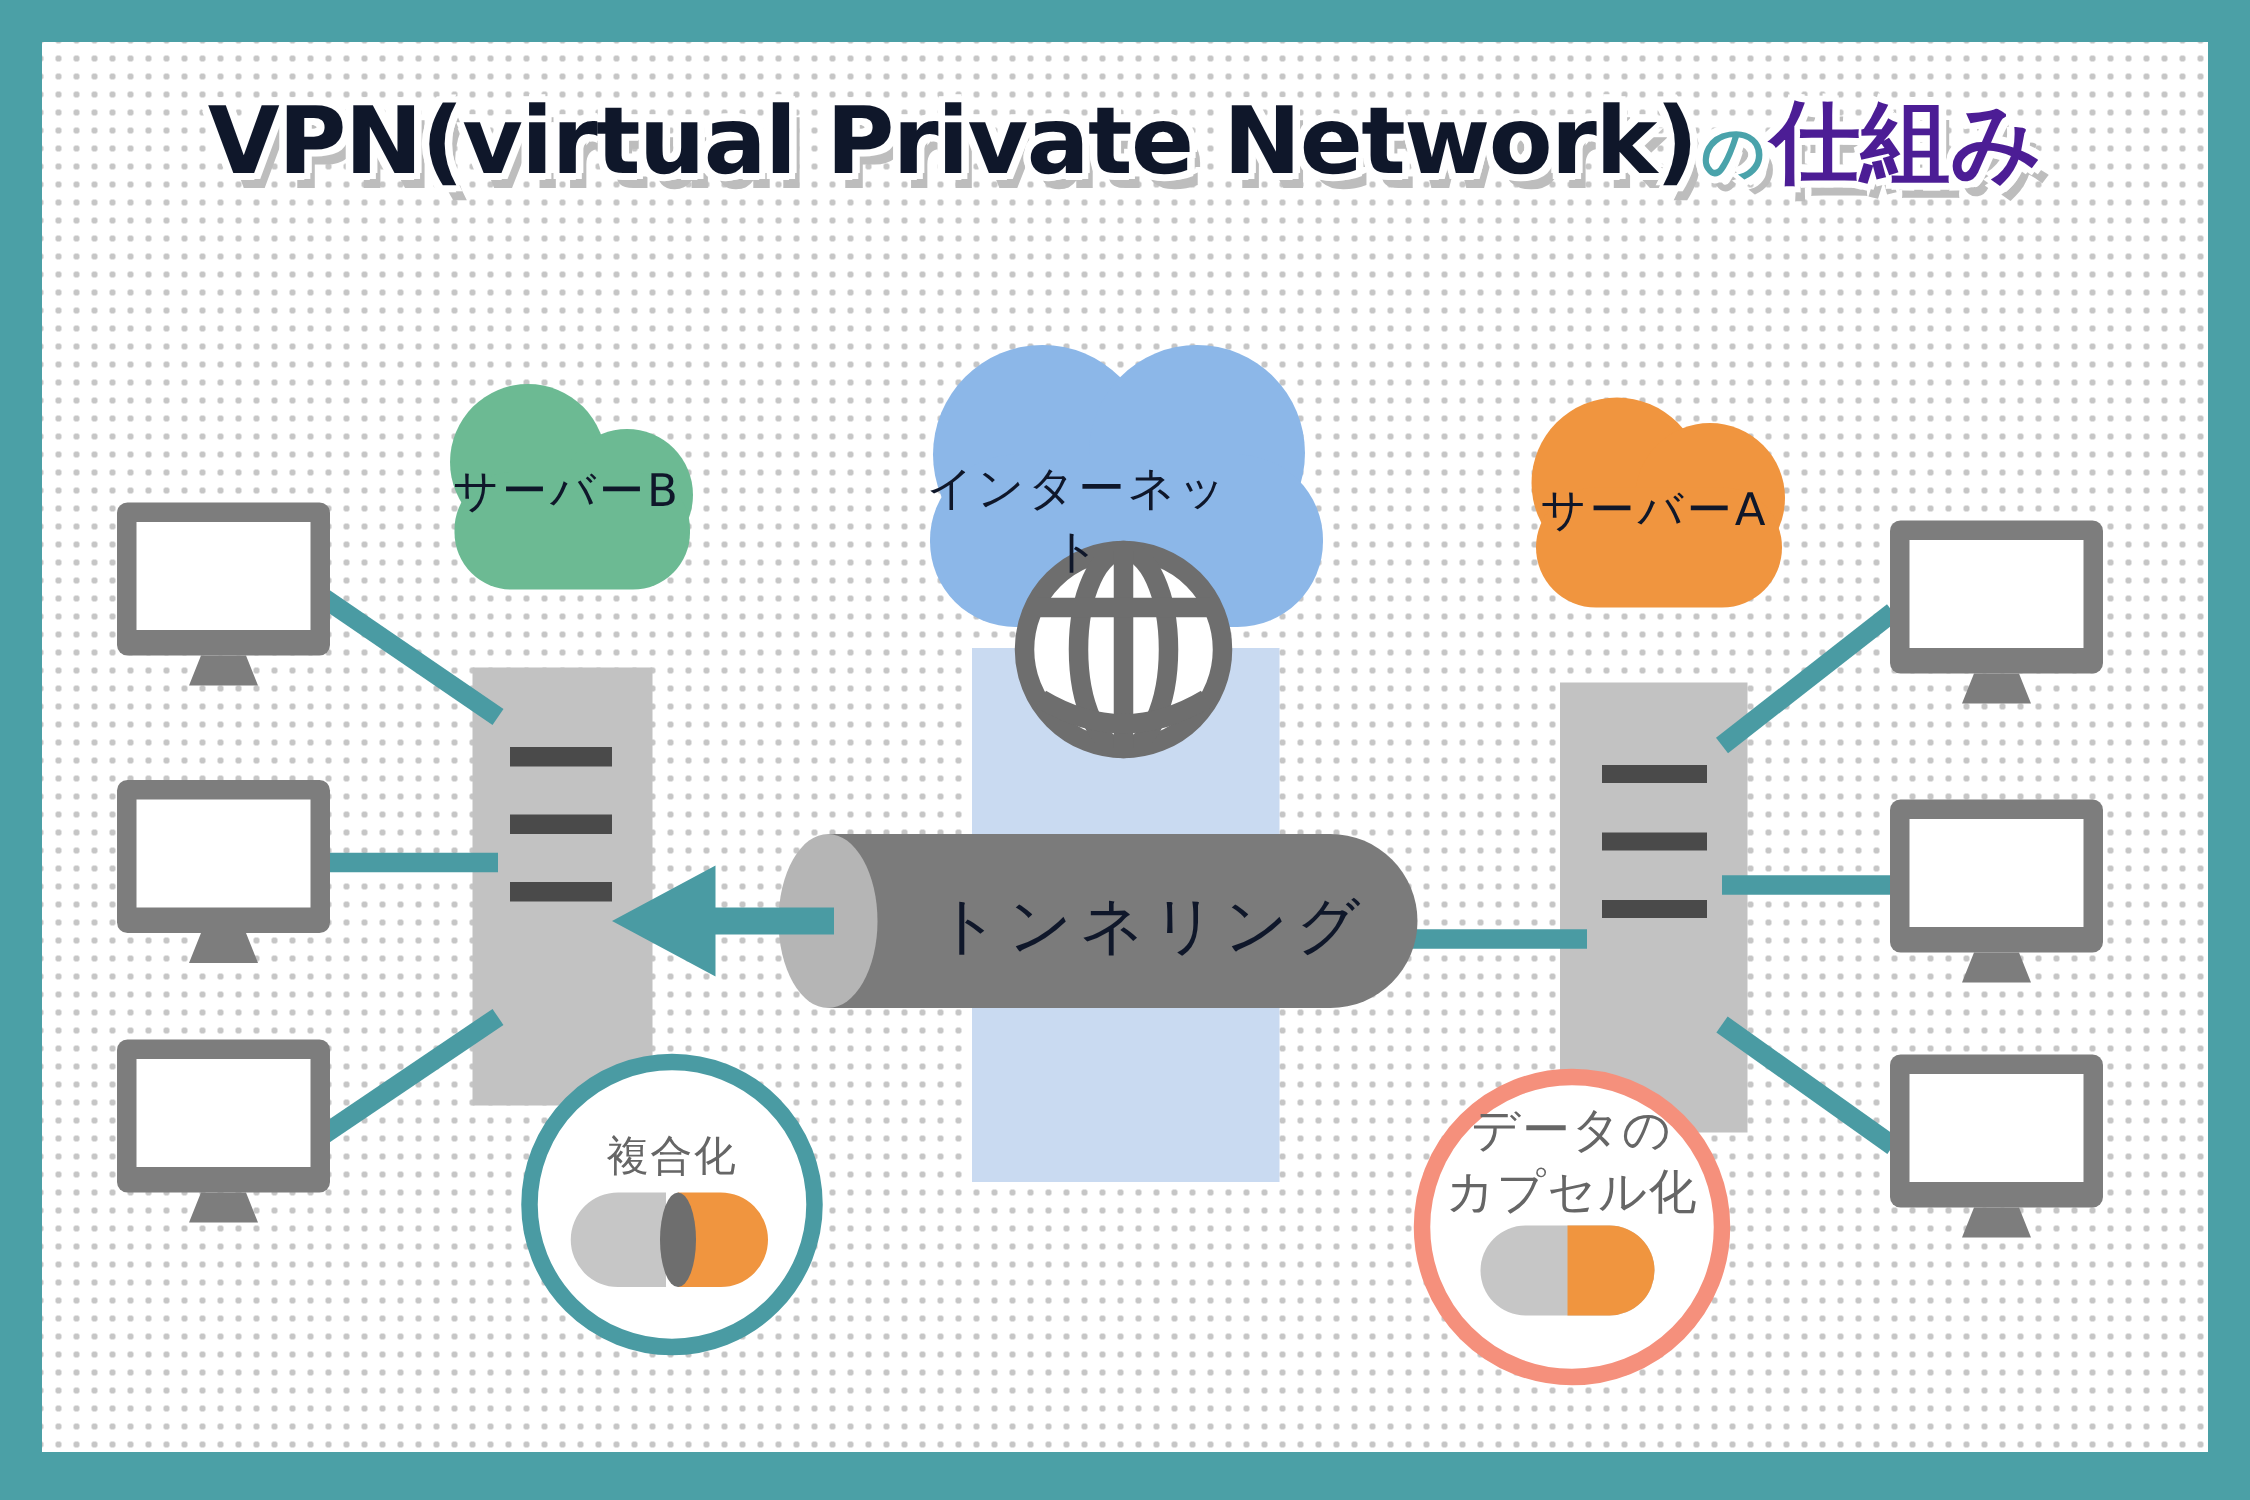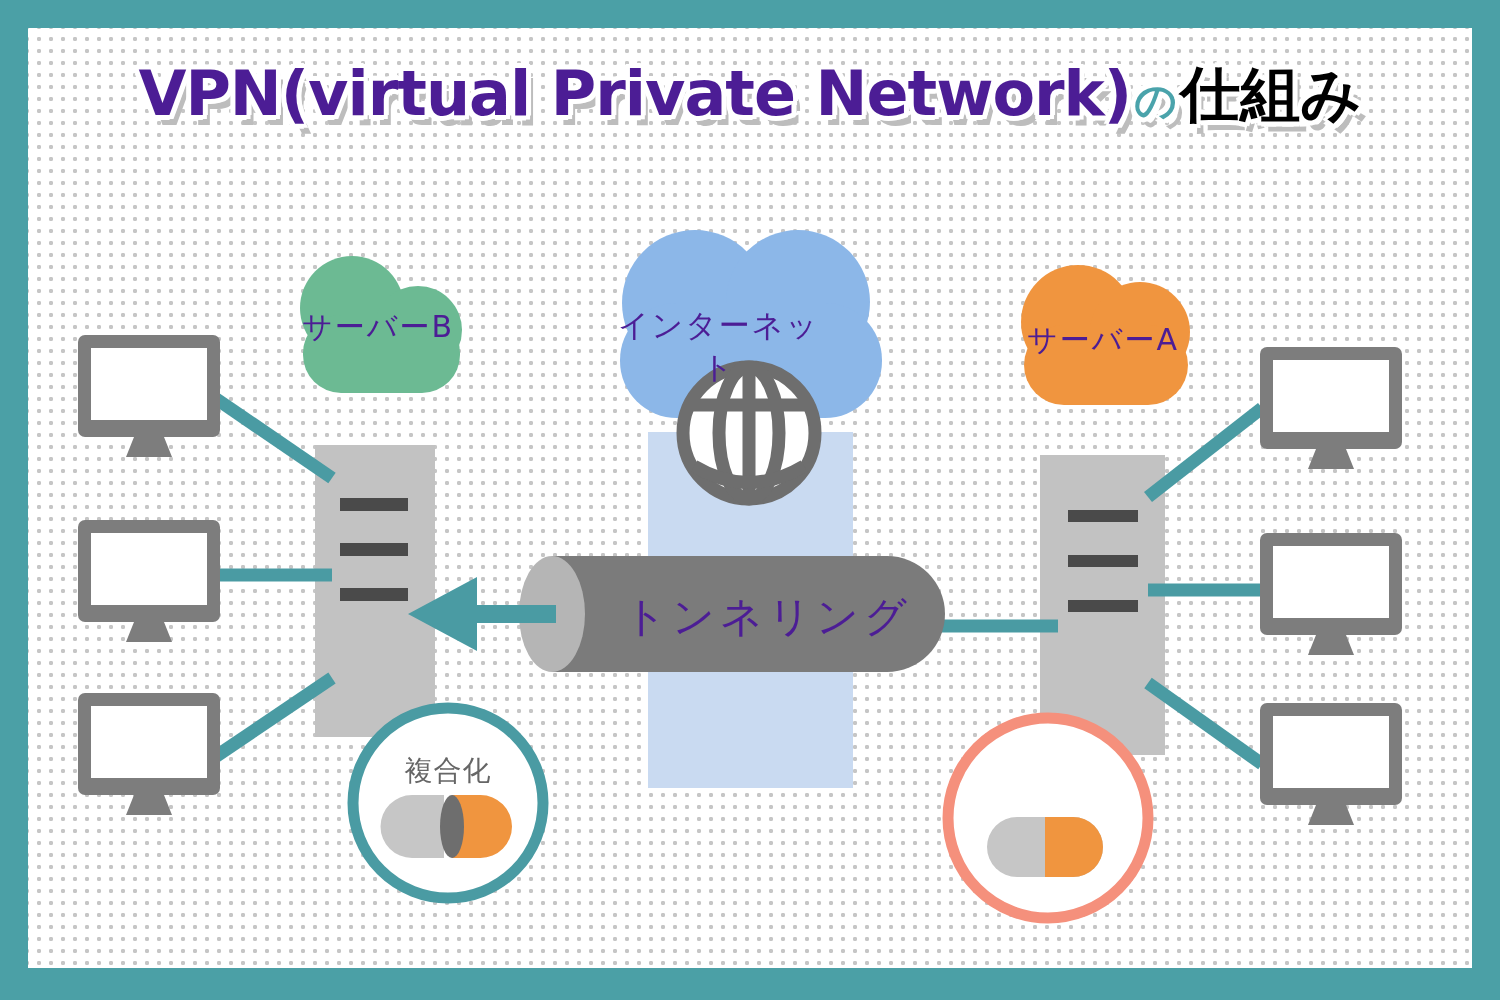--- a/index.html
+++ b/index.html
@@ -2,31 +2,31 @@
 <html><head>
 <meta charset="utf-8">
 <style>
   html,body{margin:0;padding:0;}
   body{font-family:"DejaVu Sans","Liberation Sans",sans-serif;}
   .frame{position:relative;width:1500px;height:1000px;box-sizing:border-box;background:#4ba0a6;overflow:hidden;}
   .canvas{position:absolute;left:28px;top:28px;right:28px;bottom:32px;background-color:#ffffff;
           background-image:radial-gradient(circle,#c6c6c6 2px,rgba(255,255,255,0) 2.3px);
           background-size:12px 12px;background-position:5px 5px;}
   .diagram{position:absolute;left:0;top:0;width:1500px;height:1000px;}
-  .label{position:absolute;text-align:center;color:#4c1d95;}
+  .label{position:absolute;text-align:center;color:#0f172a;}
   .cloud-label{font-size:30px;letter-spacing:2px;}
   .tunnel-label{font-size:42px;letter-spacing:5px;}
   .badge-label{color:#666666;font-size:28px;line-height:41px;letter-spacing:1px;}
   .title{position:absolute;top:55px;left:0;width:100%;text-align:center;font-weight:bold;white-space:nowrap;
          text-shadow:-4px -4px 0 #fff,4px -4px 0 #fff,-4px 4px 0 #fff,4px 4px 0 #fff,
                      -5px 0 0 #fff,5px 0 0 #fff,0 -5px 0 #fff,0 5px 0 #fff,
                      7px 10px 0 #bdbdbd;}
-  .t-main{font-size:62px;color:#4c1d95;letter-spacing:-1px;}
+  .t-main{font-size:62px;color:#0f172a;letter-spacing:-1px;}
   .t-no{font-size:42px;color:#4aa3ab;padding:0 3px;}
-  .t-suf{font-size:60px;color:#000000;text-align:right;}
+  .t-suf{font-size:60px;color:#4c1d95;text-align:right;}
   .net-line{stroke:#4a9ba3;stroke-width:13;}
   .tower{fill:#c2c2c2;}
   .slot{fill:#4a4a4a;}
   .mon-frame{fill:#7d7d7d;}
   .mon-screen{fill:#ffffff;}
   .mon-stand{fill:#7d7d7d;}
 </style>
 </head>
 <body>
 
@@ -145,13 +145,17 @@
 
   <div class="title"><span class="t-main">VPN(virtual Private Network)</span><span class="t-no">の</span><span class="t-suf">仕組み</span></div>
 
   <div class="label cloud-label" style="left:288px;top:307px;width:180px;">サーバーB</div>
   <div class="label cloud-label" style="left:606px;top:305px;width:225px;font-size:31px;">インターネット</div>
   <div class="label tunnel-label" style="left:588px;top:589px;width:360px;">トンネリング</div>
 
   <div class="label cloud-label" style="left:1013px;top:320px;width:180px;">サーバーA</div>
 
   <div class="label badge-label" style="left:348px;top:750px;width:200px;">複合化</div>
+  <div class="label badge-label" style="left:948px;top:733px;width:200px;font-size:32px;">
+    <div>データの</div>
+    <div>カプセル化</div>
+  </div>
 </div>
 
 </body></html>

